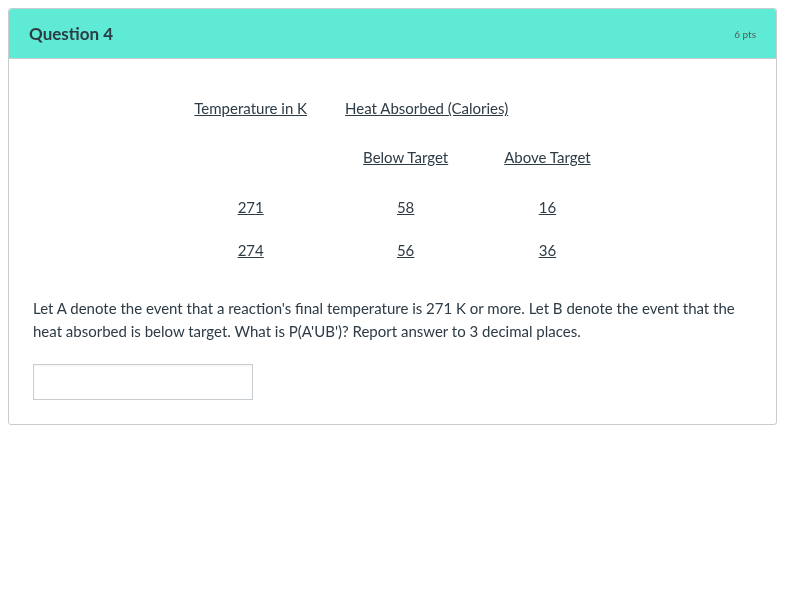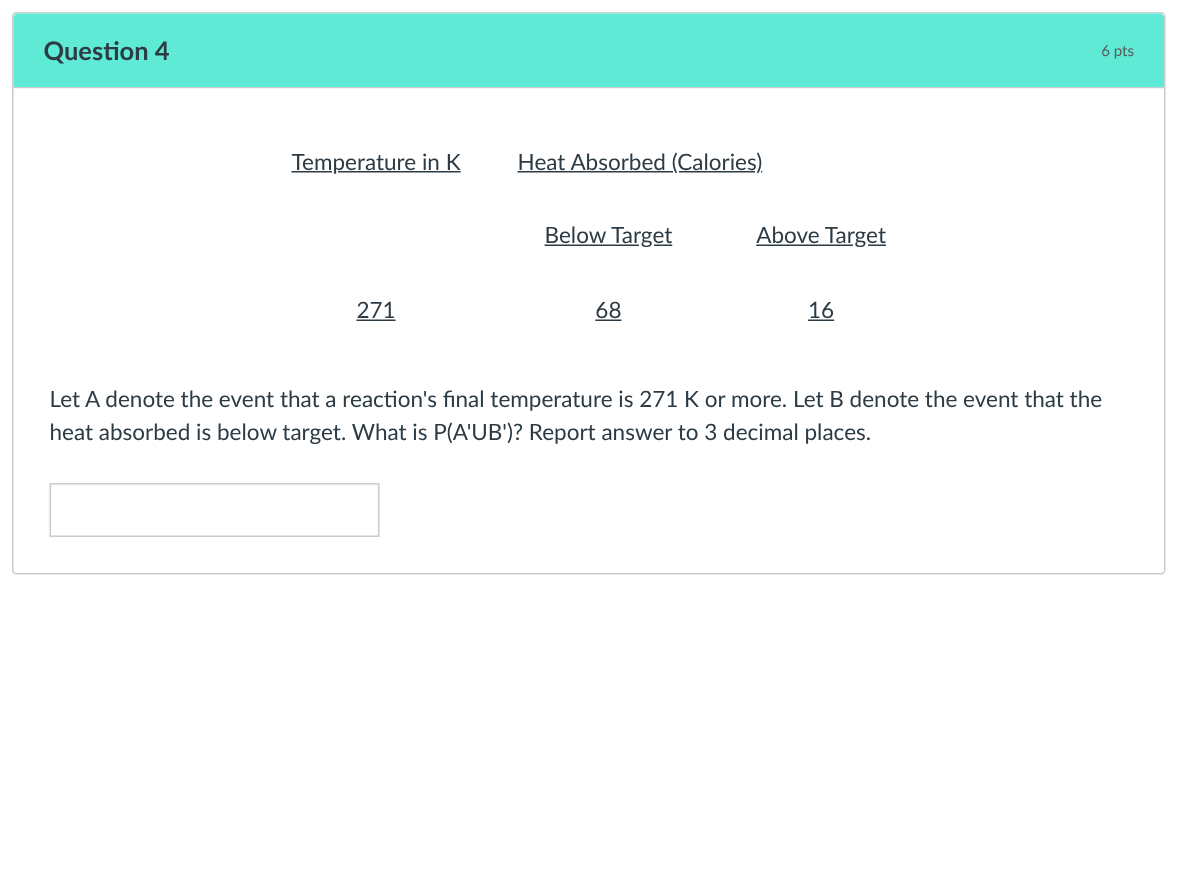--- a/index.html
+++ b/index.html
@@ -96,22 +96,27 @@
         <td>Temperature in K</td>
         <td colspan="2" style="text-align:left; padding-left:10px;">Heat Absorbed (Calories)</td>
       </tr>
       <tr class="sub-header-row">
         <td></td>
         <td>Below Target</td>
         <td>Above Target</td>
       </tr>
       <tr>
         <td>271</td>
-        <td>68</td>
+        <td>58</td>
         <td>16</td>
+      </tr>
+      <tr>
+        <td>274</td>
+        <td>56</td>
+        <td>36</td>
       </tr>
     </tbody>
       </table>
 
     <p class="prompt-text">Let A denote the event that a reaction's final temperature is 271 K or more. Let B denote the event that the heat absorbed is below target. What is P(A'UB')? Report answer to 3 decimal places.</p>
 
     <input type="text" class="answer-input" value="" style="">
   </div>
 </div>
 

